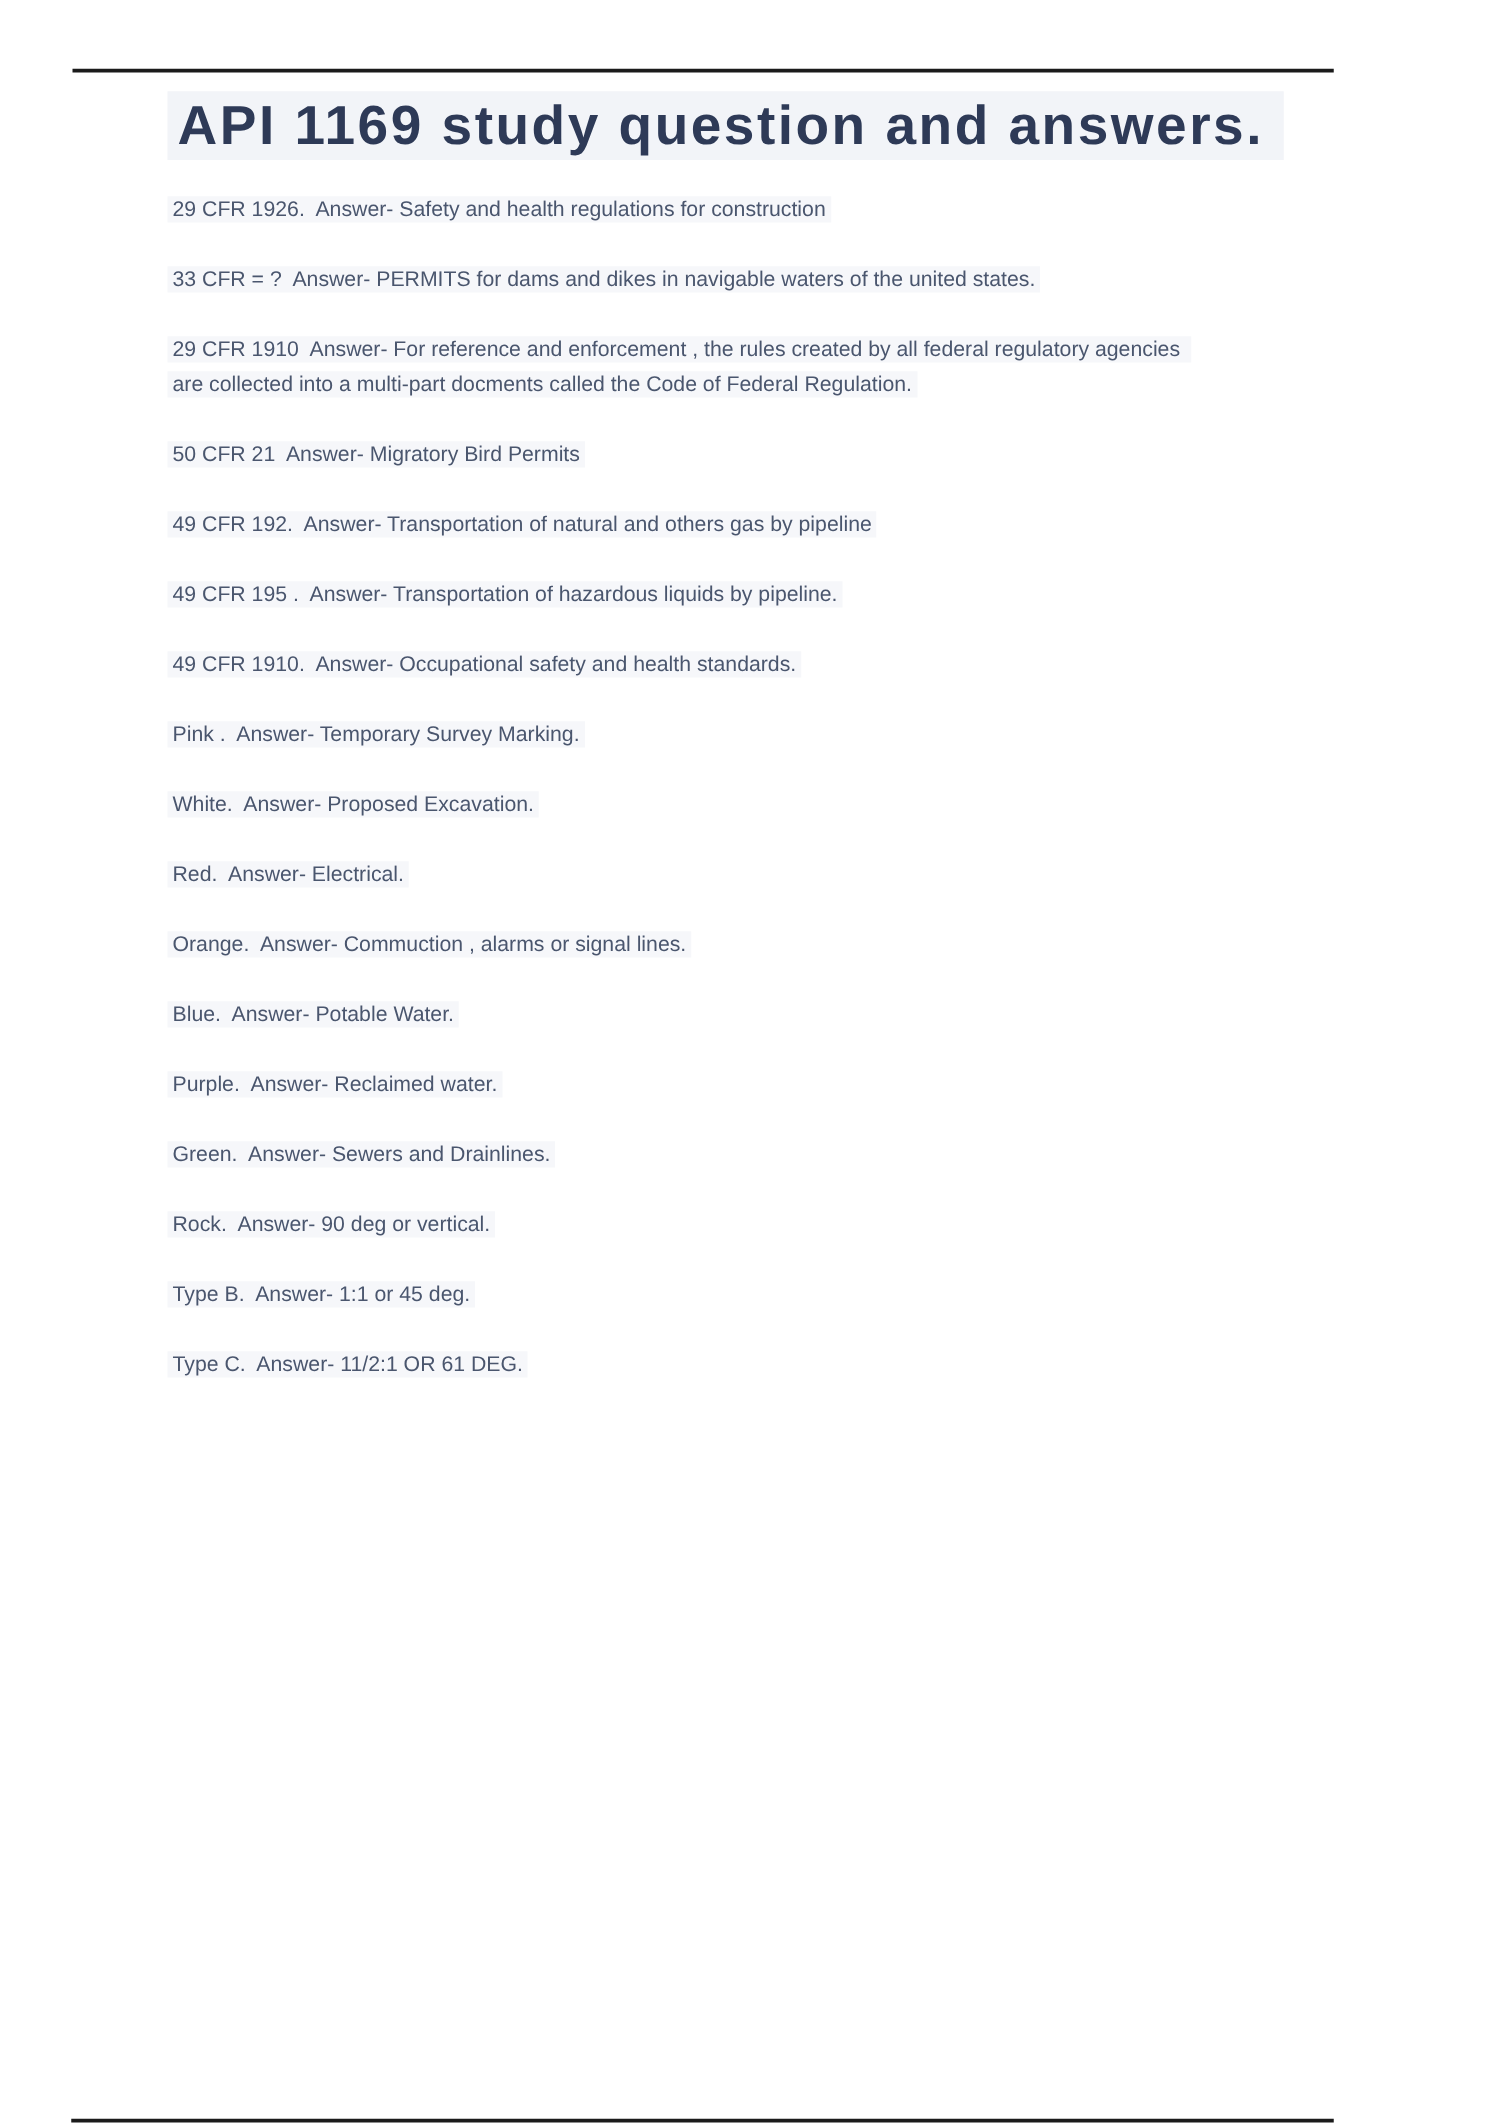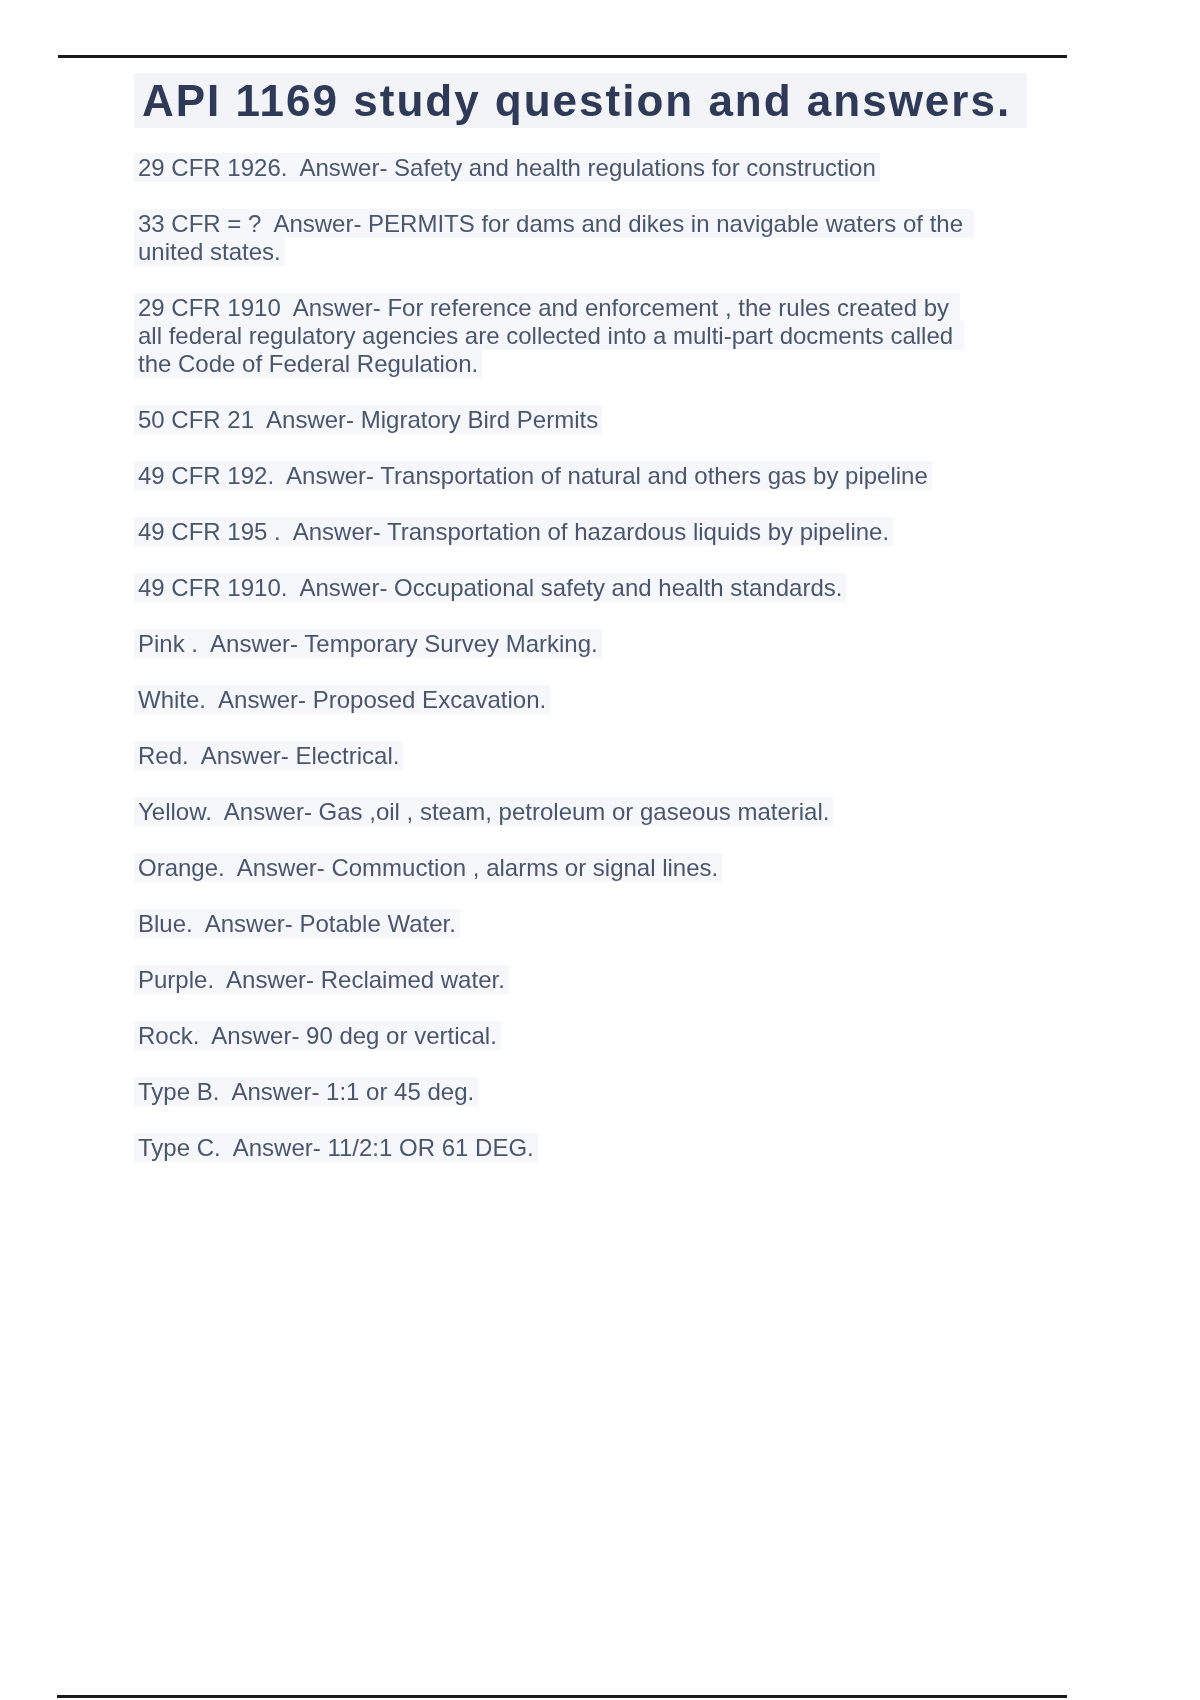--- a/index.html
+++ b/index.html
@@ -45,21 +45,21 @@
     color: var(--title-text);
     white-space: nowrap;
   }
   .title-hl {
     background: var(--title-highlight);
     padding: 3px 16px 3px 8px;
   }
   .qa { margin-top: 24px; }
   .qa p.qa-item {
     margin: 0 0 28px 0;
-    font-size: 24px;
+    font-size: 17px;
     line-height: 28px;
     color: var(--body-text);
   }
   .qa .hl {
     background: var(--line-highlight);
     padding: 1px 4px;
     white-space: pre-wrap;
     -webkit-box-decoration-break: clone;
     box-decoration-break: clone;
   }
@@ -77,24 +77,24 @@
         <p class="qa-item"><span class="hl">29 CFR 1926.  Answer- Safety and health regulations for construction</span></p>
         <p class="qa-item"><span class="hl">33 CFR = ?  Answer- PERMITS for dams and dikes in navigable waters of the united states.</span></p>
         <p class="qa-item"><span class="hl">29 CFR 1910  Answer- For reference and enforcement , the rules created by all federal regulatory agencies are collected into a multi-part docments called the Code of Federal Regulation.</span></p>
         <p class="qa-item"><span class="hl">50 CFR 21  Answer- Migratory Bird Permits</span></p>
         <p class="qa-item"><span class="hl">49 CFR 192.  Answer- Transportation of natural and others gas by pipeline</span></p>
         <p class="qa-item"><span class="hl">49 CFR 195 .  Answer- Transportation of hazardous liquids by pipeline.</span></p>
         <p class="qa-item"><span class="hl">49 CFR 1910.  Answer- Occupational safety and health standards.</span></p>
         <p class="qa-item"><span class="hl">Pink .  Answer- Temporary Survey Marking.</span></p>
         <p class="qa-item"><span class="hl">White.  Answer- Proposed Excavation.</span></p>
         <p class="qa-item"><span class="hl">Red.  Answer- Electrical.</span></p>
-        <p class="qa-item"><span class="hl">Yellow.  Answer- Gas ,oil , steam, petroleum or gaseous material.</span></p>
         <p class="qa-item"><span class="hl">Orange.  Answer- Commuction , alarms or signal lines.</span></p>
         <p class="qa-item"><span class="hl">Blue.  Answer- Potable Water.</span></p>
         <p class="qa-item"><span class="hl">Purple.  Answer- Reclaimed water.</span></p>
+        <p class="qa-item"><span class="hl">Green.  Answer- Sewers and Drainlines.</span></p>
         <p class="qa-item"><span class="hl">Rock.  Answer- 90 deg or vertical.</span></p>
         <p class="qa-item"><span class="hl">Type B.  Answer- 1:1 or 45 deg.</span></p>
         <p class="qa-item"><span class="hl">Type C.  Answer- 11/2:1 OR 61 DEG.</span></p>
       </div>
   </div>
 
   <div class="rule rule-bottom"></div>
 </div>
 
 </body></html>

